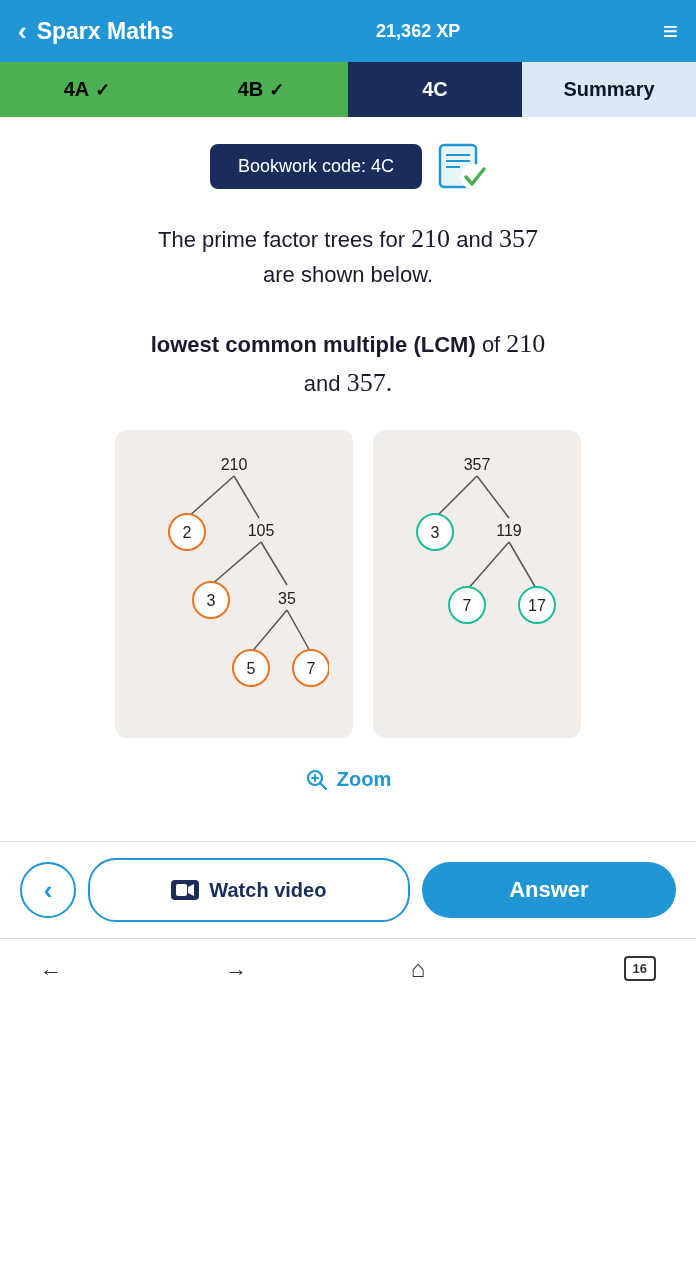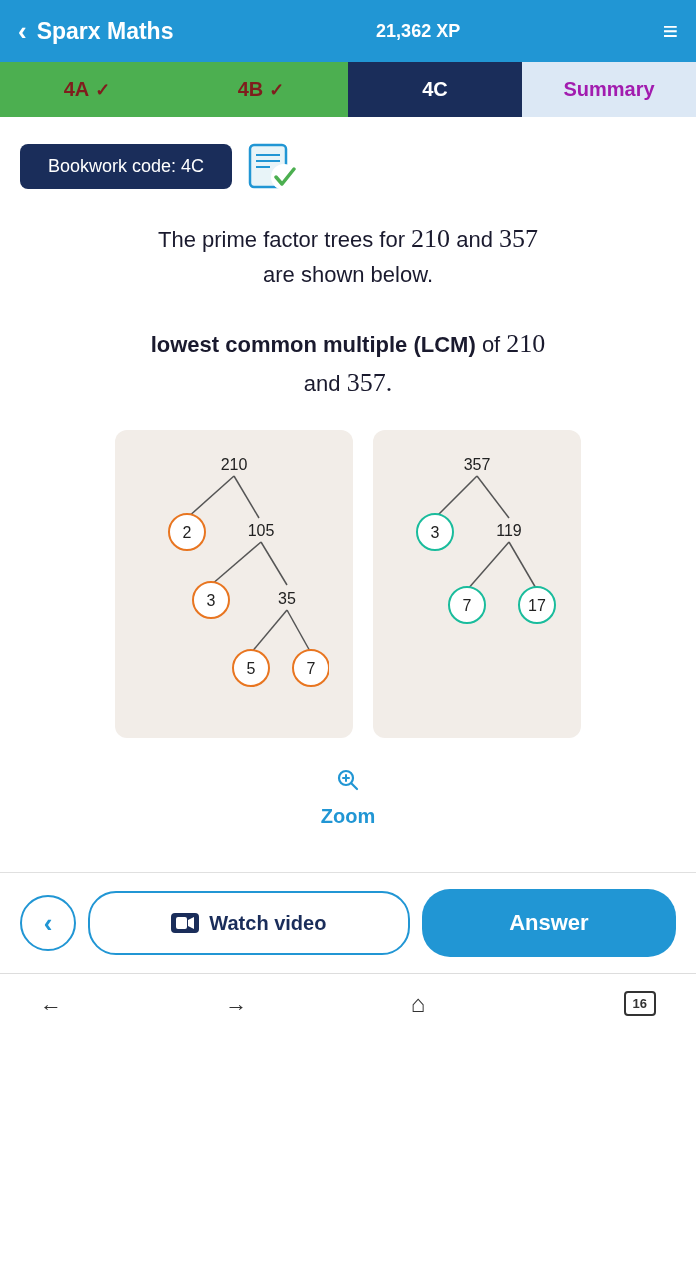--- a/index.html
+++ b/index.html
@@ -64,50 +64,51 @@
       font-size: 20px;
       font-weight: 700;
       cursor: pointer;
       display: flex;
       align-items: center;
       justify-content: center;
       gap: 6px;
     }
     .tab-4a {
       background: #4caf50;
-      color: #7f1d1d;
+      color: #000000;
       border-radius: 0;
     }
     .tab-4b {
       background: #4caf50;
-      color: #7f1d1d;
+      color: #000000;
     }
     .tab-4c {
       background: #1a2d5a;
       color: #fff;
     }
     .tab-summary {
       background: #dce8f5;
-      color: #a21caf;
+      color: #0f172a;
       font-weight: 700;
     }
     .checkmark {
       font-size: 18px;
     }
 
     
     .content {
       padding: 24px 20px;
       background: #fff;
     }
 
     
     .bookwork-row {
       display: flex;
       align-items: center;
+      justify-content: center;
       gap: 14px;
       margin-bottom: 28px;
     }
     .bookwork-badge {
       background: #1a2d5a;
       color: #fff;
       font-size: 18px;
       padding: 12px 28px;
       border-radius: 8px;
     }
@@ -174,28 +175,26 @@
     }
     .tree-line {
       stroke: #555;
       stroke-width: 1.5;
     }
 
     
     .zoom-row {
       display: flex;
       justify-content: center;
-      align-items: center;
       gap: 8px;
       color: #2196d4;
       font-size: 20px;
       font-weight: 600;
       margin-bottom: 20px;
       cursor: pointer;
-      flex-direction: column;
     }
 
     
     .bottom-bar {
       background: #fff;
       border-top: 1px solid #e0e0e0;
       padding: 16px 20px;
       display: flex;
       align-items: center;
       justify-content: space-between;
@@ -239,21 +238,21 @@
       height: 20px;
       border-radius: 4px;
       display: flex;
       align-items: center;
       justify-content: center;
       color: #fff;
       font-size: 13px;
     }
     .answer-btn {
       flex: 0.8;
-      height: 68px;
+      height: 56px;
       border-radius: 28px;
       background: #2196d4;
       color: #fff;
       font-size: 22px;
       font-weight: 700;
       border: none;
       cursor: pointer;
       display: flex;
       align-items: center;
       justify-content: center;

